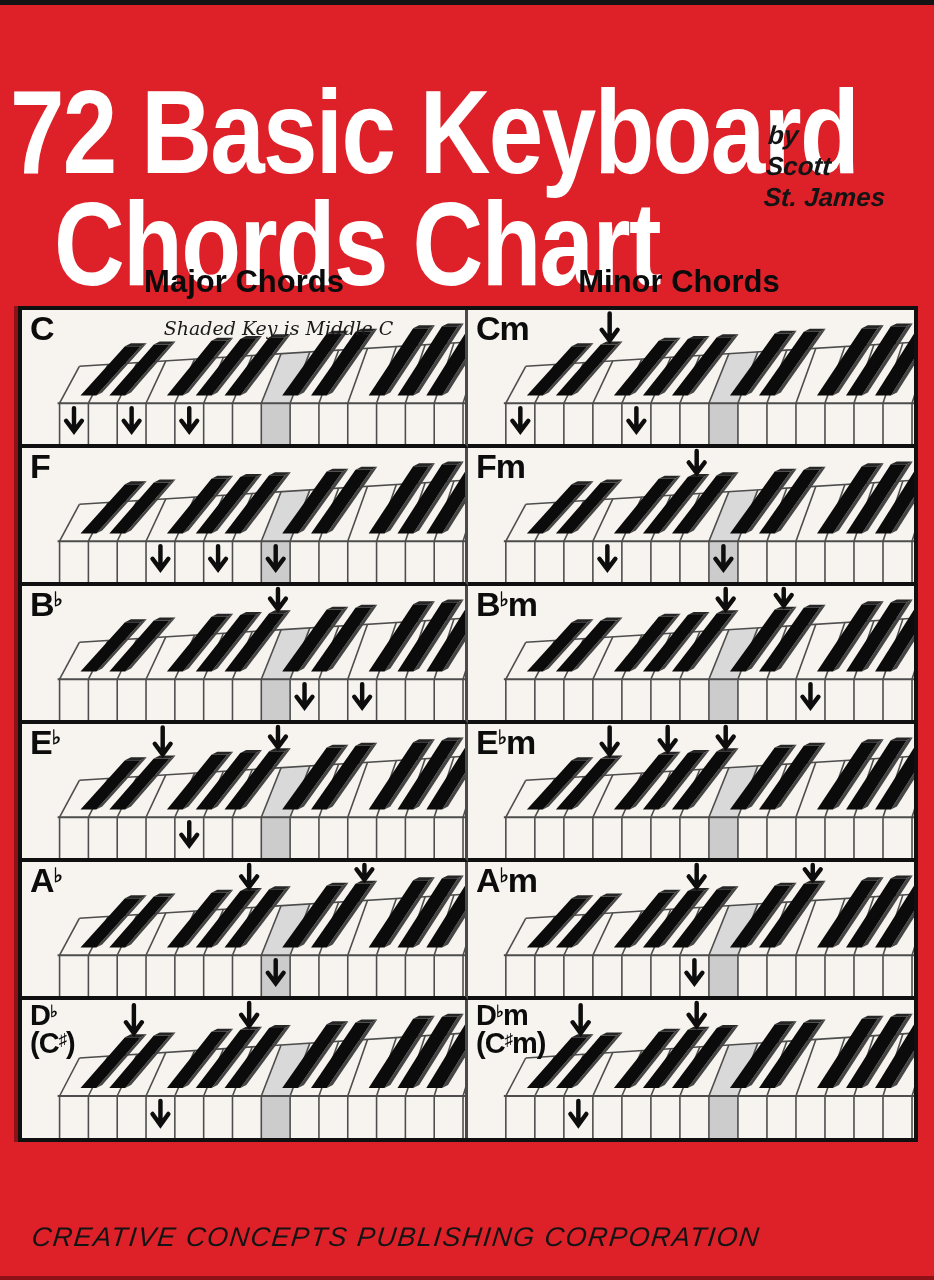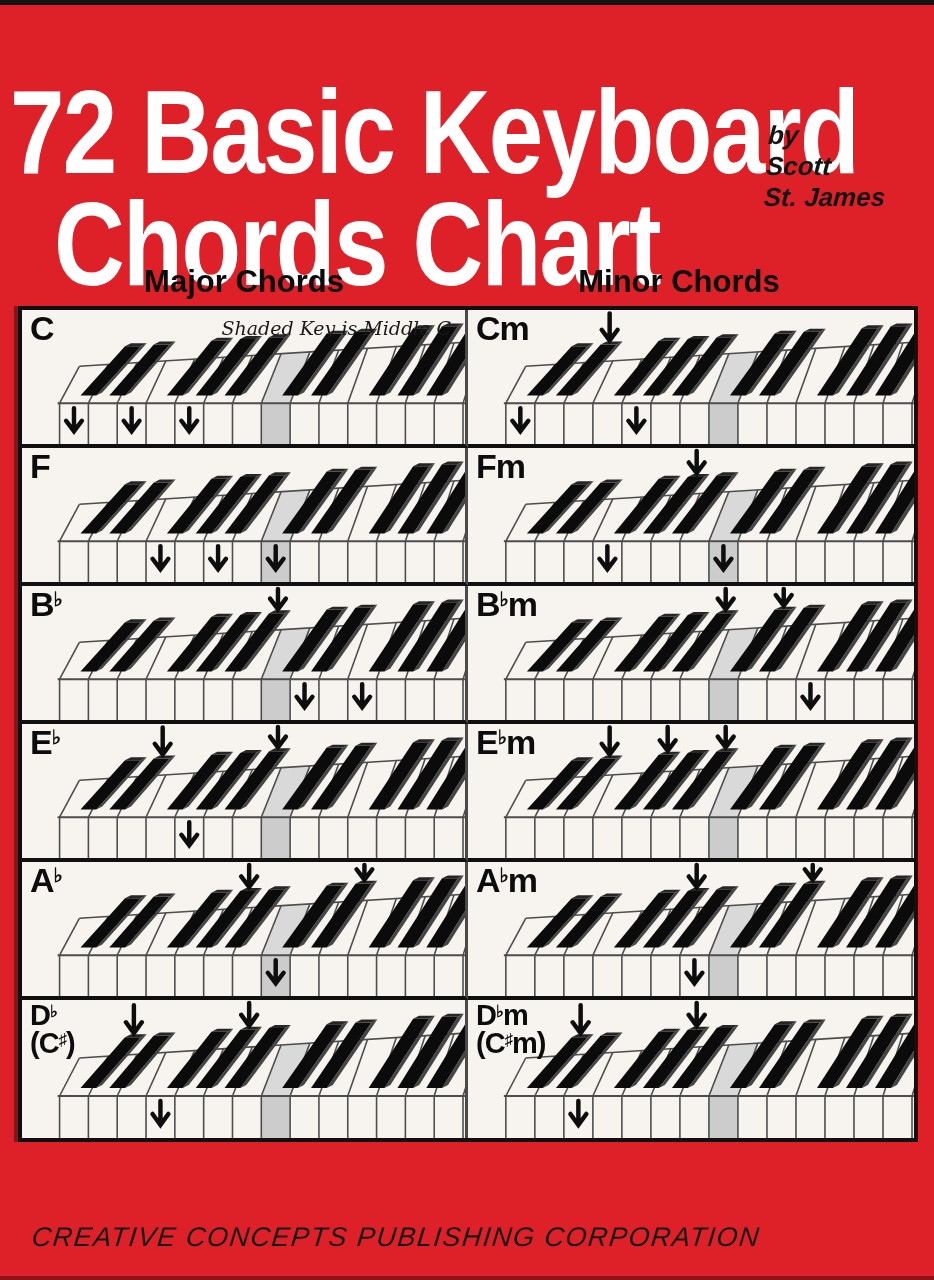--- a/index.html
+++ b/index.html
@@ -22,21 +22,21 @@
          border:4px solid #101010;box-sizing:border-box;box-shadow:-4px 0 0 #8e1118;}
   .grid{display:grid;grid-template-columns:1fr 1fr;grid-auto-rows:1fr;width:100%;height:100%;}
   .cell{position:relative;border-bottom:4px solid #101010;overflow:hidden;}
   .cell.col-major{border-right:3px solid #4a4a4a;}
   .cell.last-row{border-bottom:none;}
   .cell svg{position:absolute;left:0;top:0;width:100%;height:100%;}
   .chord-label{position:absolute;top:2px;left:8px;z-index:3;color:#0c0c0c;font-weight:bold;
                font-size:34px;line-height:0.95;letter-spacing:-1px;}
   .chord-label.two-line{font-size:29px;}
   .chord-label .sup{font-size:0.58em;vertical-align:0.5em;}
-  .middle-c-note{position:absolute;left:84px;top:7px;width:345px;z-index:3;text-align:right;
+  .middle-c-note{position:absolute;left:84px;top:7px;width:345px;z-index:3;text-align:center;
                  font-family:"DejaVu Serif",serif;font-style:italic;font-size:19px;color:#1a1a1a;}
   .footer{position:absolute;left:32px;top:1222px;color:#141414;font-style:italic;
           font-size:27px;letter-spacing:1.5px;transform:skewX(-6deg);white-space:nowrap;}
 </style>
 </head>
 <body>
 
 <div class="edge-strip strip-top"></div>
 
 <h1 class="title title-1">72 Basic Keyboard</h1>

